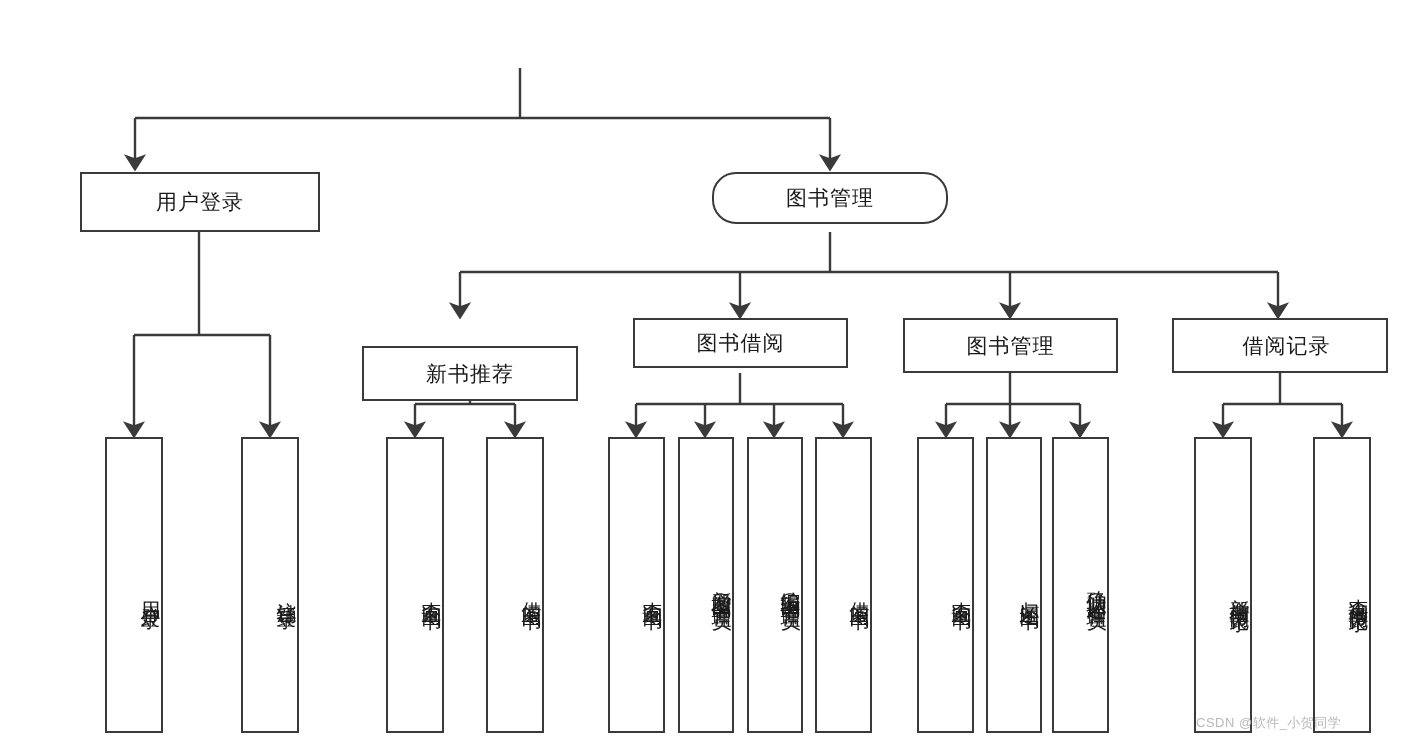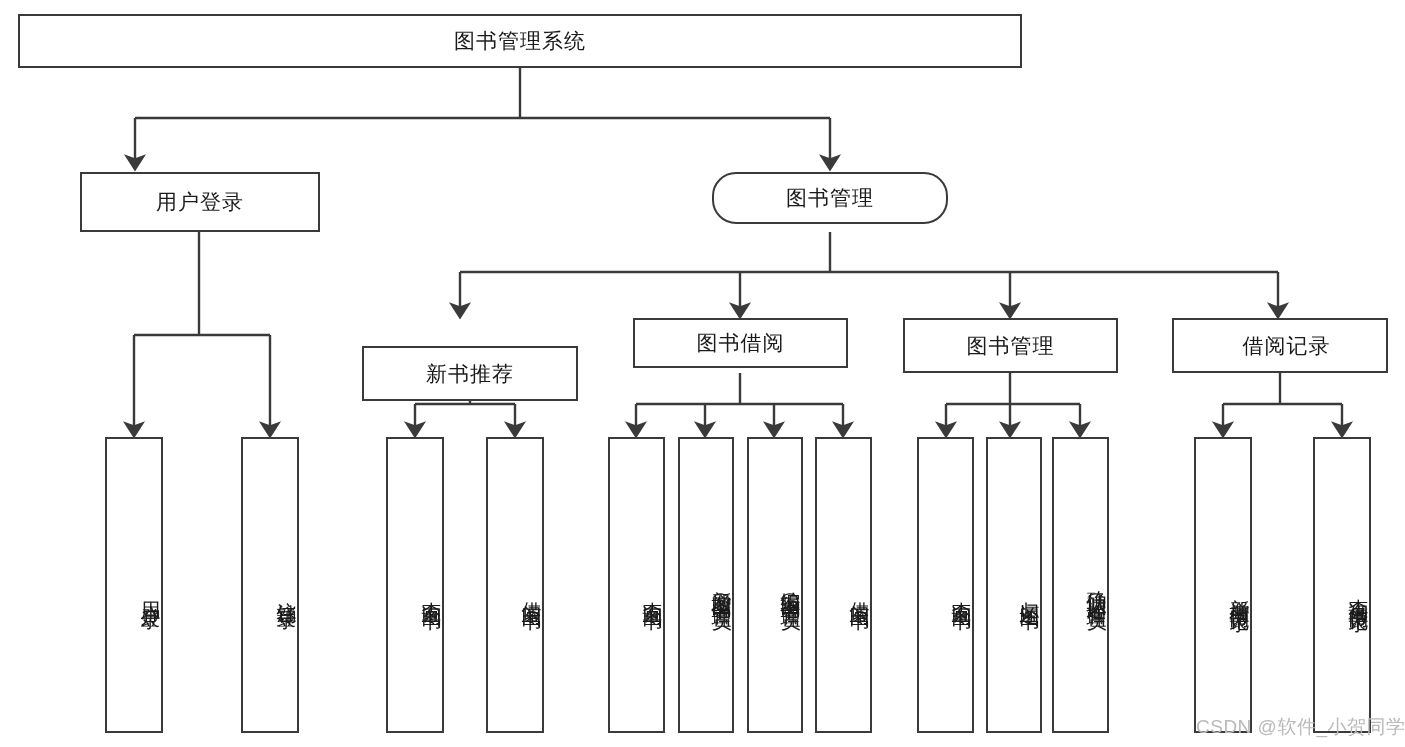--- a/index.html
+++ b/index.html
@@ -20,21 +20,21 @@
     writing-mode:vertical-rl;text-orientation:upright;
     font-size:20px;letter-spacing:3px;
     align-items:flex-start;justify-content:center;
     padding-top:14px;line-height:1.05;
   }
   .node.v.tall{padding-top:6px;}
   svg.links{position:absolute;left:0;top:0;width:1405px;height:747px;pointer-events:none;}
   .lk{stroke:#3a3a3a;stroke-width:2.4;fill:none;}
   .watermark{
     position:absolute;left:1196px;top:714px;
-    font-size:19px;color:#b9b9b9;white-space:nowrap;letter-spacing:0.5px;
+    font-size:13px;color:#b9b9b9;white-space:nowrap;letter-spacing:0.5px;
   }
 </style>
 </head>
 <body>
 
 <div id="canvas">
 
   <svg class="links" viewBox="0 0 1405 747">
     <defs>
       <marker id="arr" markerWidth="11" markerHeight="11" refX="3.2" refY="5" orient="auto" markerUnits="strokeWidth">
@@ -76,21 +76,20 @@
     <path class="lk" d="M946,404 L946,429" marker-end="url(#arr)"></path>
     <path class="lk" d="M1010,404 L1010,429" marker-end="url(#arr)"></path>
     <path class="lk" d="M1080,404 L1080,429" marker-end="url(#arr)"></path>
 
     <path class="lk" d="M1280,373 L1280,404"></path>
     <path class="lk" d="M1223,404 L1342,404"></path>
     <path class="lk" d="M1223,404 L1223,429" marker-end="url(#arr)"></path>
     <path class="lk" d="M1342,404 L1342,429" marker-end="url(#arr)"></path>
   </svg>
 
-  <div class="node h" style="left:18px;top:14px;width:1004px;height:54px;">图书管理系统</div>
 
   <div class="node h" style="left:80px;top:172px;width:240px;height:60px;">用户登录</div>
   <div class="node h" style="left:712px;top:172px;width:236px;height:52px;border-radius:24px;">图书管理</div>
 
   <div class="node h" style="left:362px;top:318px;width:216px;height:55px;margin-top:28px;">新书推荐</div>
   <div class="node h" style="left:633px;top:318px;width:215px;height:50px;">图书借阅</div>
   <div class="node h" style="left:903px;top:318px;width:215px;height:55px;">图书管理</div>
   <div class="node h" style="left:1172px;top:318px;width:216px;height:55px;padding-left:13px;">借阅记录</div>
 
   <div class="node v" style="left:105px;top:437px;width:58px;height:296px;">用户登录</div>

